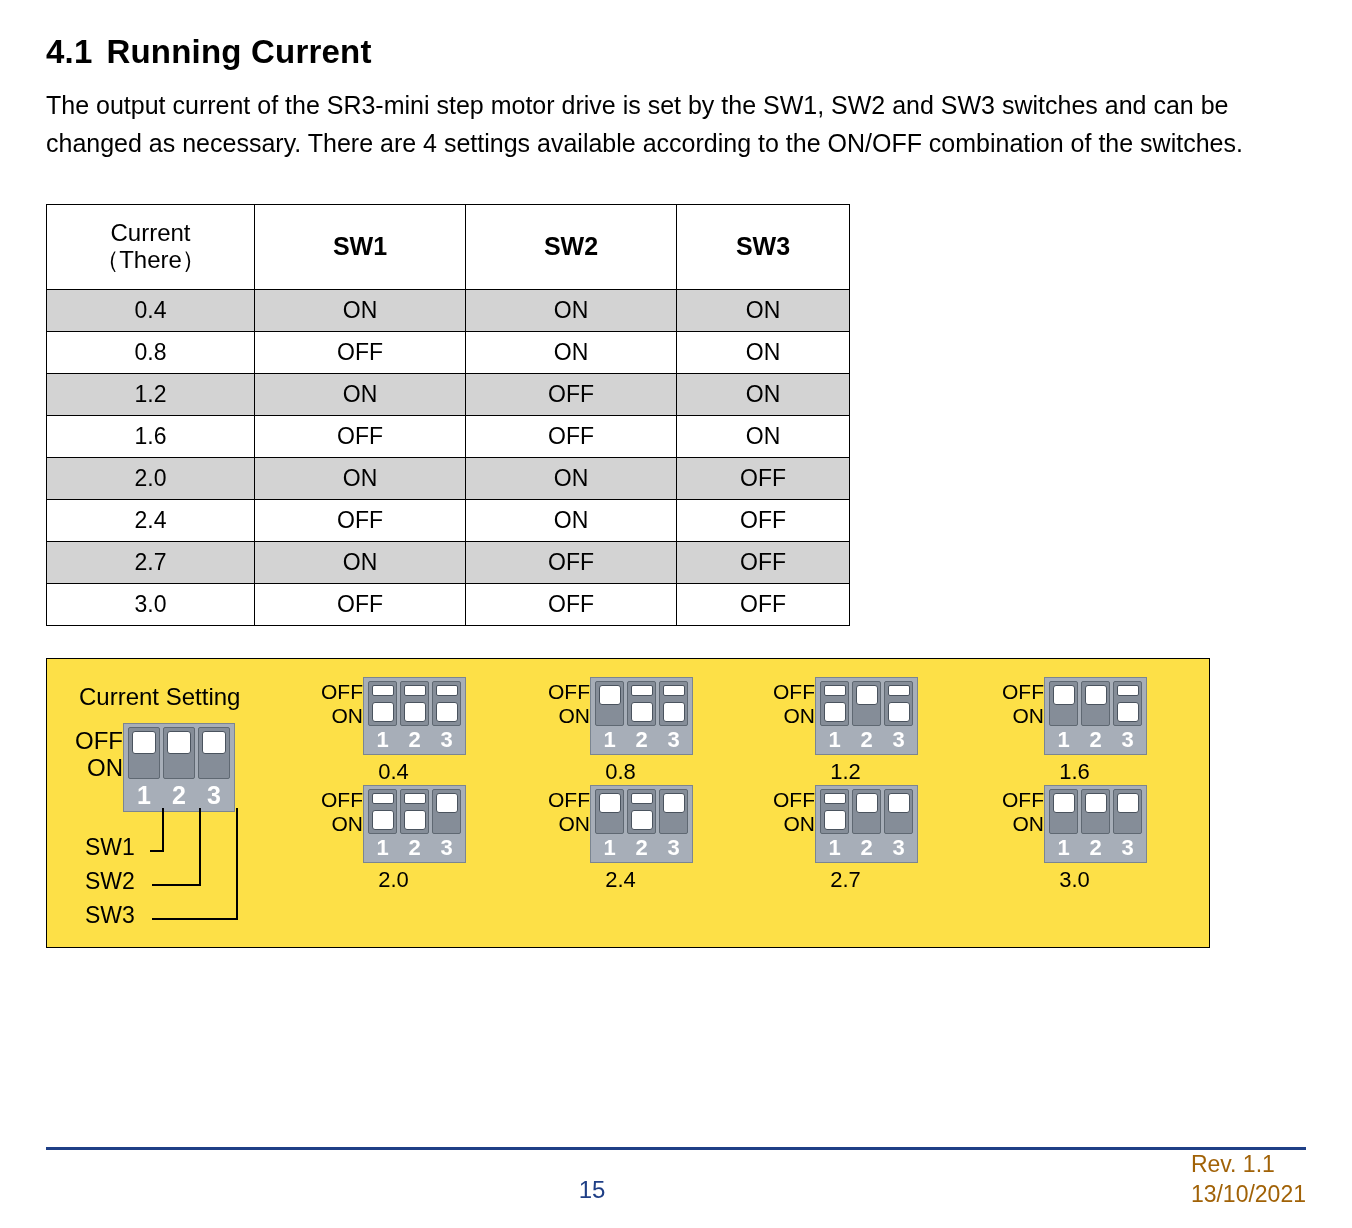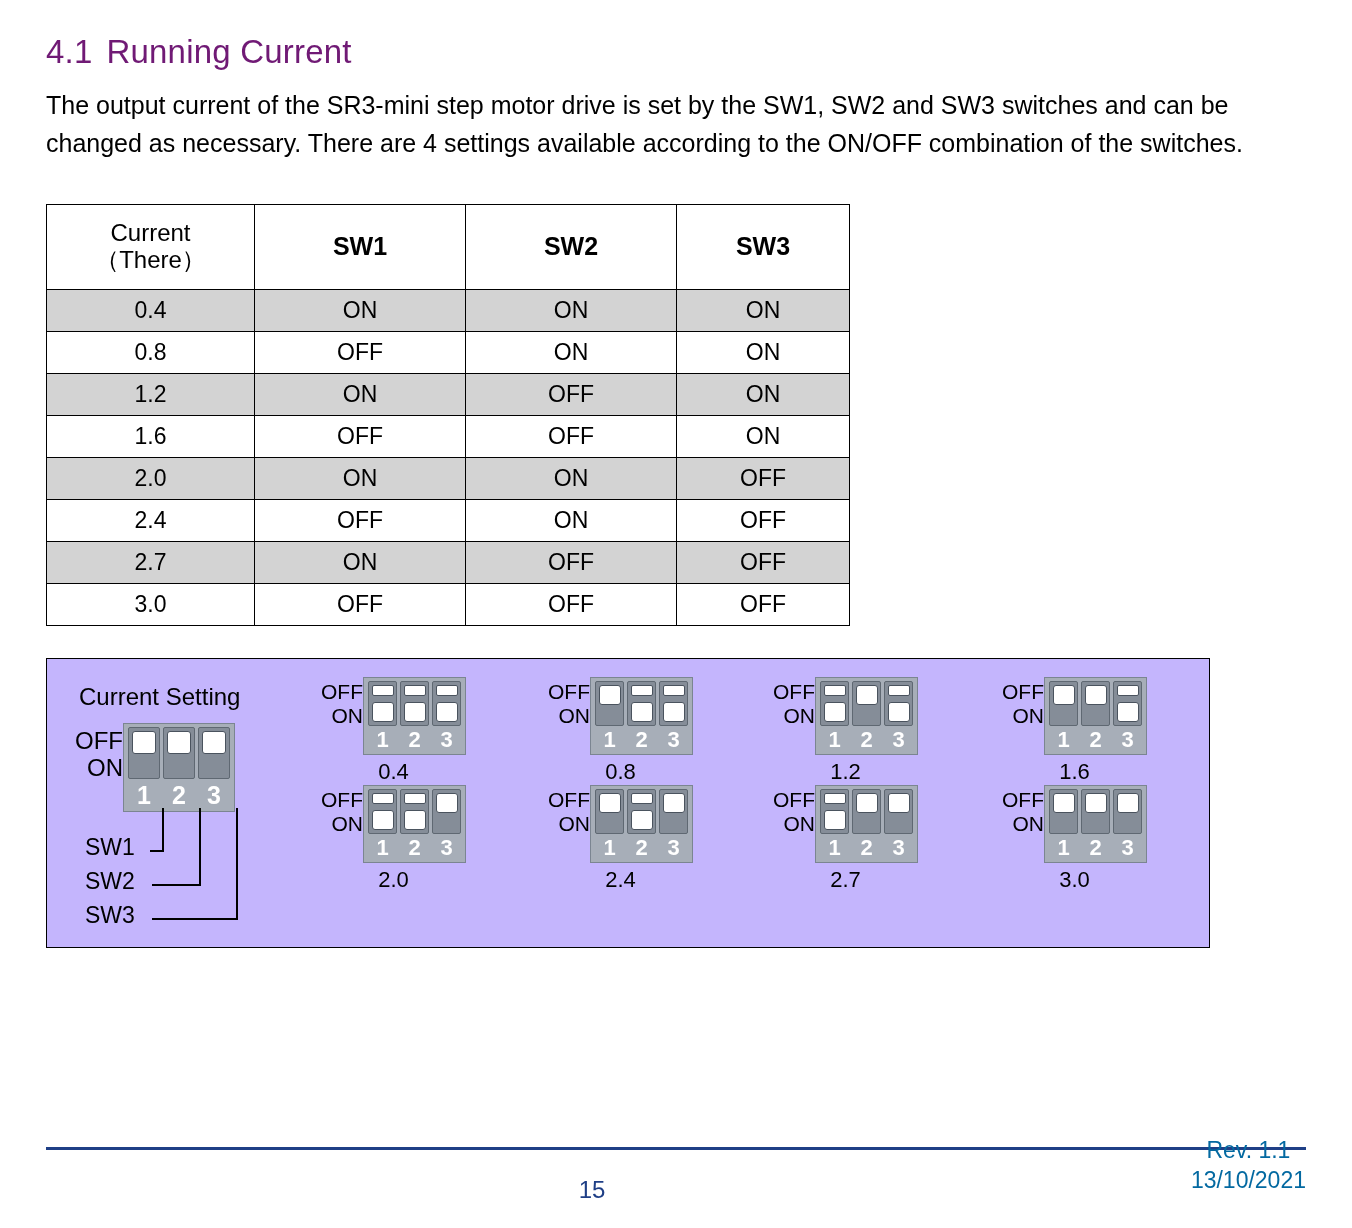--- a/index.html
+++ b/index.html
@@ -19,23 +19,23 @@
 
   
   .page {
     position: relative;
     width: 1352px;
     height: 1228px;
     box-sizing: border-box;
     padding: 0 46px;
   }
   .section-heading {
-    color: #701a75;
+    color: #000000;
     font-size: 33px;
-    font-weight: 400;
+    font-weight: 700;
     letter-spacing: 0.2px;
     margin: 0;
     padding-top: 32px;
     line-height: 1.2;
   }
   .section-heading .num { margin-right: 14px; }
 
   .body-text {
     font-size: 25px;
     line-height: 1.52;
@@ -76,21 +76,21 @@
   table.current-table tbody tr.shaded td { background: #d3d3d3; }
 
   
   .diagram-box {
     margin-top: 32px;
     border: 1.6px solid #000;
     width: 1164px;
     height: 290px;
     box-sizing: border-box;
     position: relative;
-    background: #c4b5fd;
+    background: #fde047;
   }
 
   .legend-block {
     position: absolute;
     left: 28px;
     top: 24px;
     width: 250px;
   }
   .legend-title {
     font-size: 24px;
@@ -251,23 +251,23 @@
     bottom: 24px;
     left: 0;
     width: 1184px;
     text-align: center;
     color: #1f3f86;
     font-size: 24px;
   }
   .footer-rev {
     position: absolute;
     right: 46px;
-    bottom: 32px;
-    text-align: center;
-    color: #0369a1;
+    bottom: 18px;
+    text-align: left;
+    color: #a16207;
     font-size: 23px;
     line-height: 1.3;
   }
   .footer-rev span { display: block; }
 </style>
 </head>
 <body>
 
 <div class="page">
 

